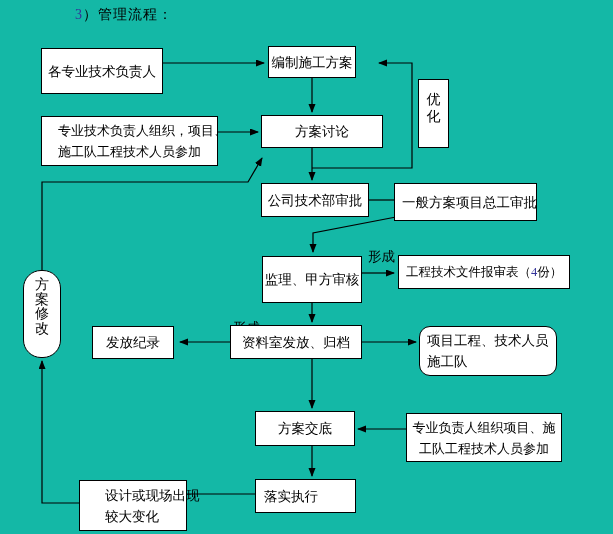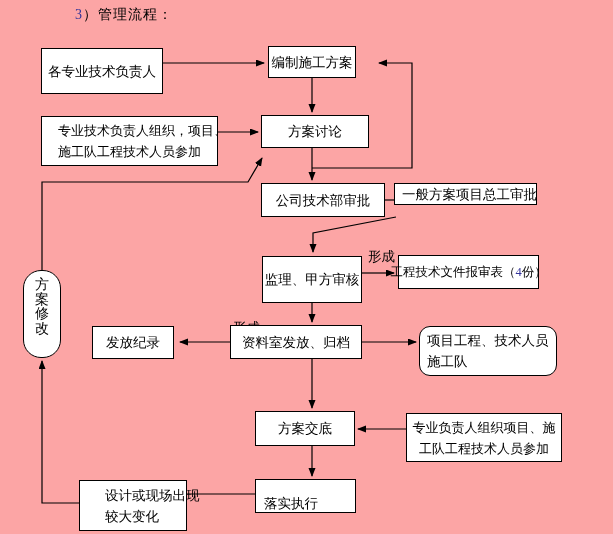--- a/index.html
+++ b/index.html
@@ -1,29 +1,29 @@
 <!DOCTYPE html>
 <html><head>
 <meta charset="utf-8">
 <style>
   html,body { margin:0; padding:0; background:#ffffff; }
   #canvas {
-    position:relative; width:613px; height:534px; background:#fca5a5;
+    position:relative; width:613px; height:534px; background:#14b8a6;
     font-family:"Liberation Serif", serif; color:#000;
     overflow:hidden;
   }
   #connector-layer { position:absolute; left:0; top:0; z-index:0; pointer-events:none; }
   .box {
     position:absolute; box-sizing:border-box; border:1px solid #000; background:#fff;
     display:flex; align-items:center; justify-content:center;
     font-size:13.5px; line-height:17px; white-space:nowrap; z-index:1;
   }
   .box.two-line { flex-direction:column; justify-content:center; align-items:flex-start; line-height:21px; }
   .box.two-line.centered { align-items:center; }
-  .box.align-left { justify-content:flex-start;align-items:flex-end; }
+  .box.align-left { justify-content:flex-start; }
   .box.vertical { align-items:flex-start; }
   .vtext {
     width:1em; margin:0 auto; word-break:break-all; text-align:center;
     font-size:14px; white-space:normal;
   }
   #plan-revision .vtext { line-height:14.5px; padding-top:7px; }
   #optimize .vtext { line-height:17px; padding-top:11px; }
   .free-label { position:absolute; font-size:13.5px; z-index:1; white-space:nowrap; }
   #form-label-hidden-wrap { position:absolute; left:233px; top:318px; width:34px; height:7px; overflow:hidden; z-index:0; }
   #page-title { position:absolute; left:75px; top:6px; font-size:14px; letter-spacing:1px; z-index:1; }
@@ -73,42 +73,45 @@
 
   <div class="box" id="prepare-plan" style="left:268px;top:46px;width:88px;height:32px;">
     <span>编制施工方案</span>
   </div>
 
   <div class="box two-line" id="organize-discussion" style="left:41px;top:116px;width:177px;height:50px;padding-left:16px;">
     <div>专业技术负责人组织，项目、</div>
     <div>施工队工程技术人员参加</div>
   </div>
 
-  <div class="box" id="plan-discussion" style="left:261px;top:115px;width:108px;height:33px;">
+  <div class="box" id="plan-discussion" style="left:261px;top:115px;width:122px;height:33px;">
     <span>方案讨论</span>
   </div>
 
+  <div class="box vertical" id="optimize" style="left:418px;top:79px;width:31px;height:69px;">
+    <div class="vtext">优化</div>
+  </div>
 
-  <div class="box" id="company-approval" style="left:261px;top:183px;width:124px;height:34px;">
+  <div class="box" id="company-approval" style="left:261px;top:183px;width:108px;height:34px;">
     <span>公司技术部审批</span>
   </div>
 
-  <div class="box" id="chief-approval" style="left:394px;top:183px;width:143px;height:22px;padding-left:8px;">
+  <div class="box" id="chief-approval" style="left:394px;top:183px;width:143px;height:38px;padding-left:8px;">
     <span>一般方案项目总工审批</span>
   </div>
 
   <div class="box" id="supervisor-review" style="left:262px;top:256px;width:100px;height:47px;">
     <span>监理、甲方审核</span>
   </div>
 
   <div class="free-label" id="form-label" style="left:368px;top:248px;">
     <span>形成</span>
   </div>
 
-  <div class="box" id="report-form" style="left:398px;top:255px;width:141px;height:34px;">
+  <div class="box" id="report-form" style="left:398px;top:255px;width:172px;height:34px;">
     <span>工程技术文件报审表（</span>
       <span class="digit">4</span>
       <span> 份）</span>
   </div>
 
   <div class="box vertical" id="plan-revision" style="left:23px;top:270px;width:38px;height:88px;border-radius:18px;">
     <div class="vtext">方案修改</div>
   </div>
 
   <div class="box" id="distribution-record" style="left:92px;top:326px;width:82px;height:33px;">

